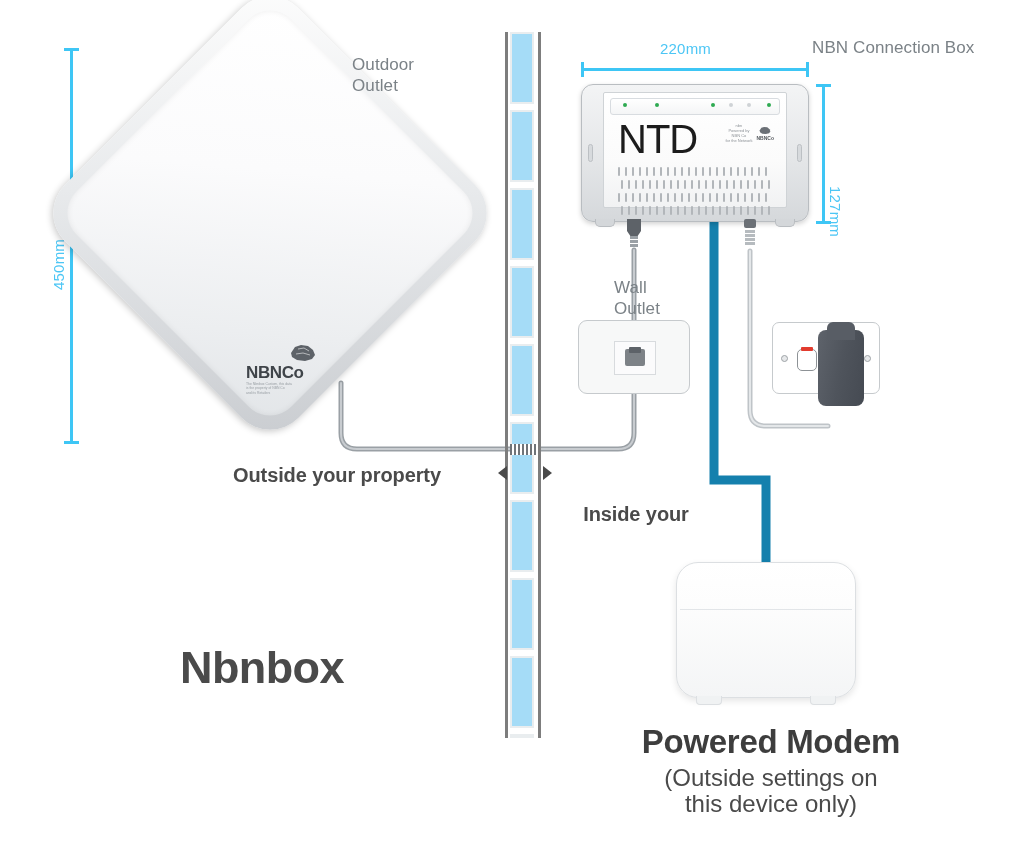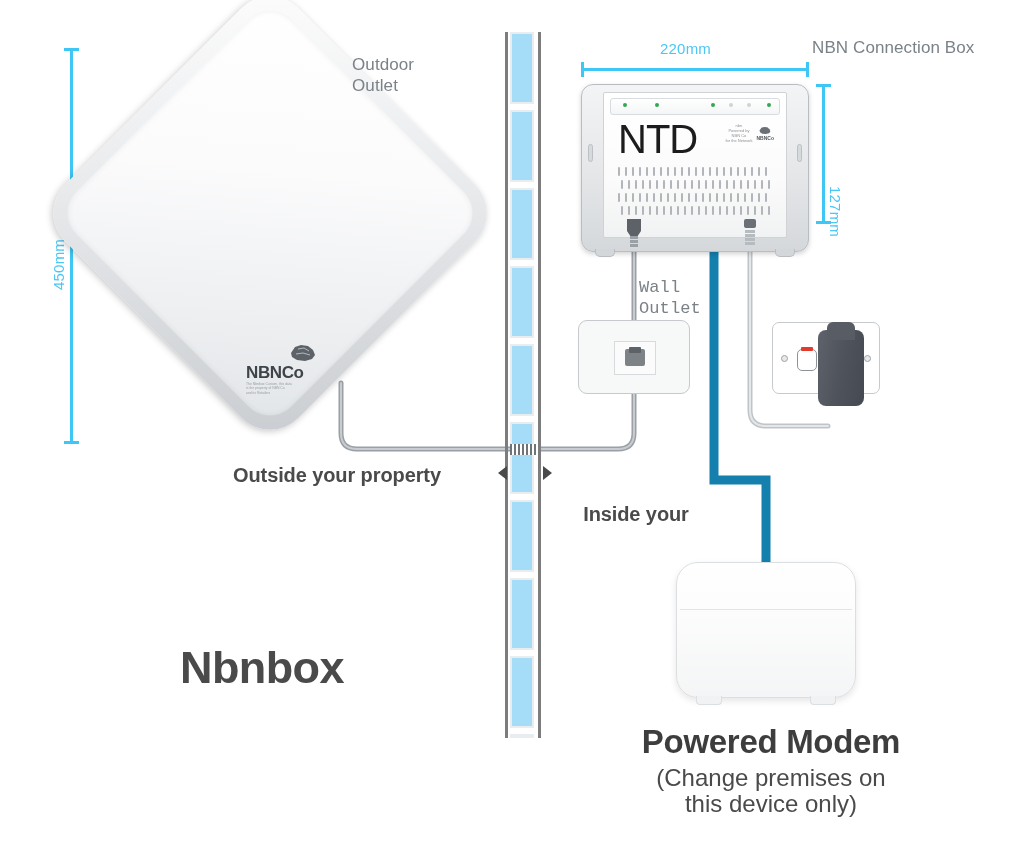--- a/index.html
+++ b/index.html
@@ -384,21 +384,21 @@
 
   <div>
     <div class="dim-line-v" style="left:822px; top:84px; height:140px;"></div>
     <div class="dim-cap-h" style="left:816px; top:84px;"></div>
     <div class="dim-cap-h" style="left:816px; top:221px;"></div>
     <div class="txt label-dim rot-vert" style="left:844px; top:186px; transform:rotate(90deg); transform-origin:0 0;">127mm</div>
   </div>
 
   <div class="txt label-grey" style="left:812px; top:37px;">NBN Connection Box</div>
 
-  <div id="ntd" style="left:581px; top:84px; width:228px; height:168px;">
+  <div id="ntd" style="left:581px; top:84px; width:228px; height:138px;">
     <div class="ntd-shell"></div>
     <div class="ntd-side" style="left:7px;"></div>
     <div class="ntd-side" style="right:7px;"></div>
     <div class="ntd-foot" style="left:14px;"></div>
     <div class="ntd-foot" style="right:14px;"></div>
 
     <div class="ntd-face">
       <div class="ntd-ledbar">
         <div class="led" style="left:12px; background:#2faa52;"></div>
         <div class="led" style="left:44px; background:#2faa52;"></div>
@@ -531,21 +531,21 @@
       <rect x="745" y="238" width="10" height="3" fill="#b6bbbf"></rect>
       <rect x="745" y="242" width="10" height="3" fill="#b6bbbf"></rect>
     </g>
   </svg>
 
   <div class="outlet-plate" style="left:578px; top:320px; width:112px; height:74px;">
     <div class="outlet-recess" style="left:35px; top:20px; width:42px; height:34px;"></div>
     <div class="rj-jack" style="left:46px; top:28px; width:20px; height:17px;"></div>
     <div style="position:absolute; left:50px; top:26px; width:12px; height:6px; background:#5d6268; border-radius:1px;"></div>
   </div>
-  <div class="txt label-grey" style="left:639px; top:277px;font-family:Liberation Mono, monospace;">Wall
+  <div class="txt label-grey" style="left:614px; top:277px;">Wall
 Outlet</div>
 
   <div class="socket-plate" style="left:772px; top:322px; width:108px; height:72px;">
     <div class="screw" style="left:8px; top:32px;"></div>
     <div class="screw" style="right:8px; top:32px;"></div>
     <div class="socket-switch" style="left:24px; top:26px;"></div>
     <div class="socket-switch-red" style="left:28px; top:24px;"></div>
   </div>
   <div class="plug-pack" style="left:818px; top:330px; width:46px; height:76px;"></div>
   <div style="position:absolute; left:827px; top:322px; width:28px; height:18px;
@@ -553,18 +553,18 @@
 
   <div id="modem" style="left:676px; top:562px; width:180px; height:136px;">
     <div class="modem-body">
       <div class="modem-seam"></div>
     </div>
     <div class="modem-foot" style="left:20px;"></div>
     <div class="modem-foot" style="right:20px;"></div>
   </div>
 
   <div class="txt modem-title" style="left:626px; top:723px; width:290px;">Powered Modem</div>
-  <div class="txt modem-sub" style="left:616px; top:762px; width:310px;">(Change premises on</div>
+  <div class="txt modem-sub" style="left:616px; top:762px; width:310px;">(Outside settings on</div>
   <div class="txt modem-sub" style="left:616px; top:788px; width:310px;">this device only)</div>
 
   <div class="txt title-big" style="left:42px; top:639px; width:440px;">Nbnbox</div>
 
 </div>
 
 </body></html>

